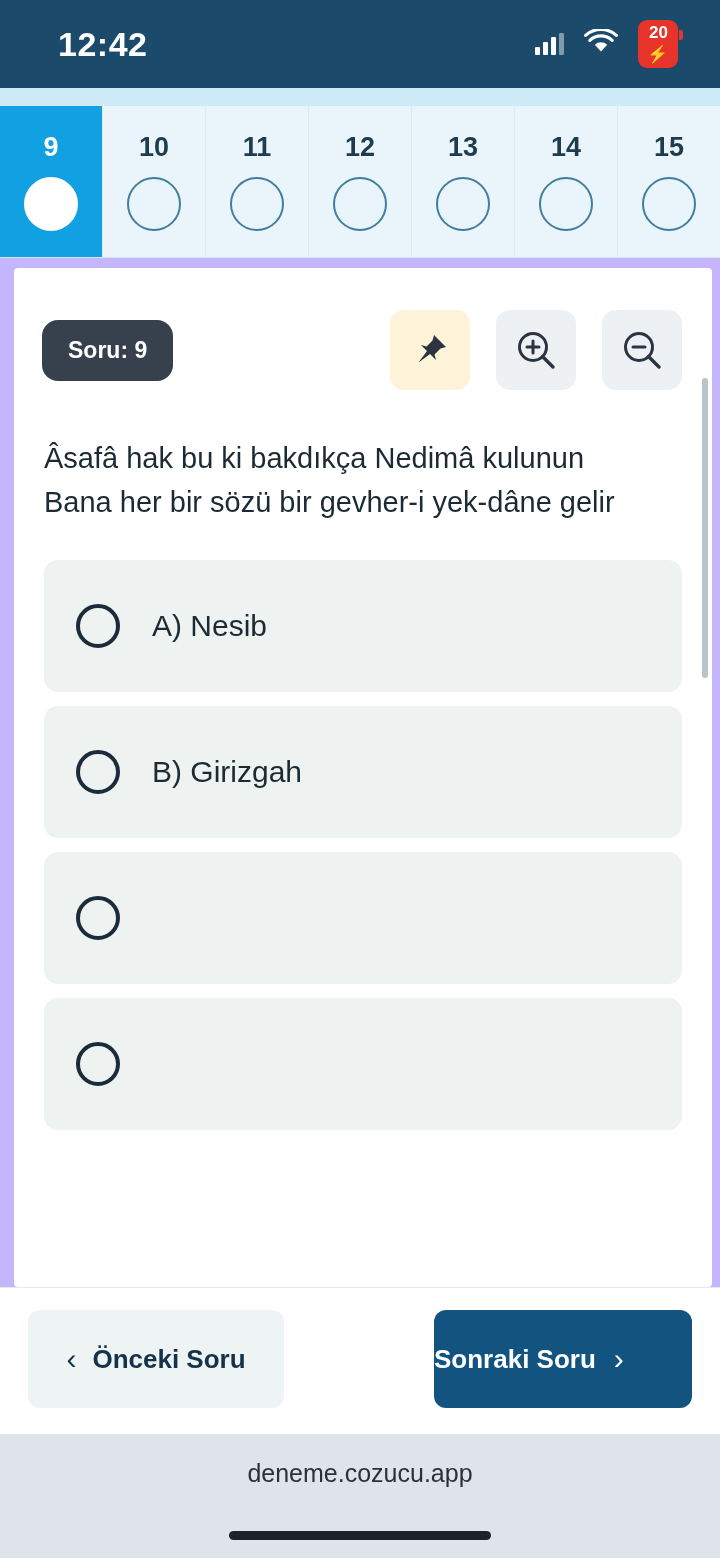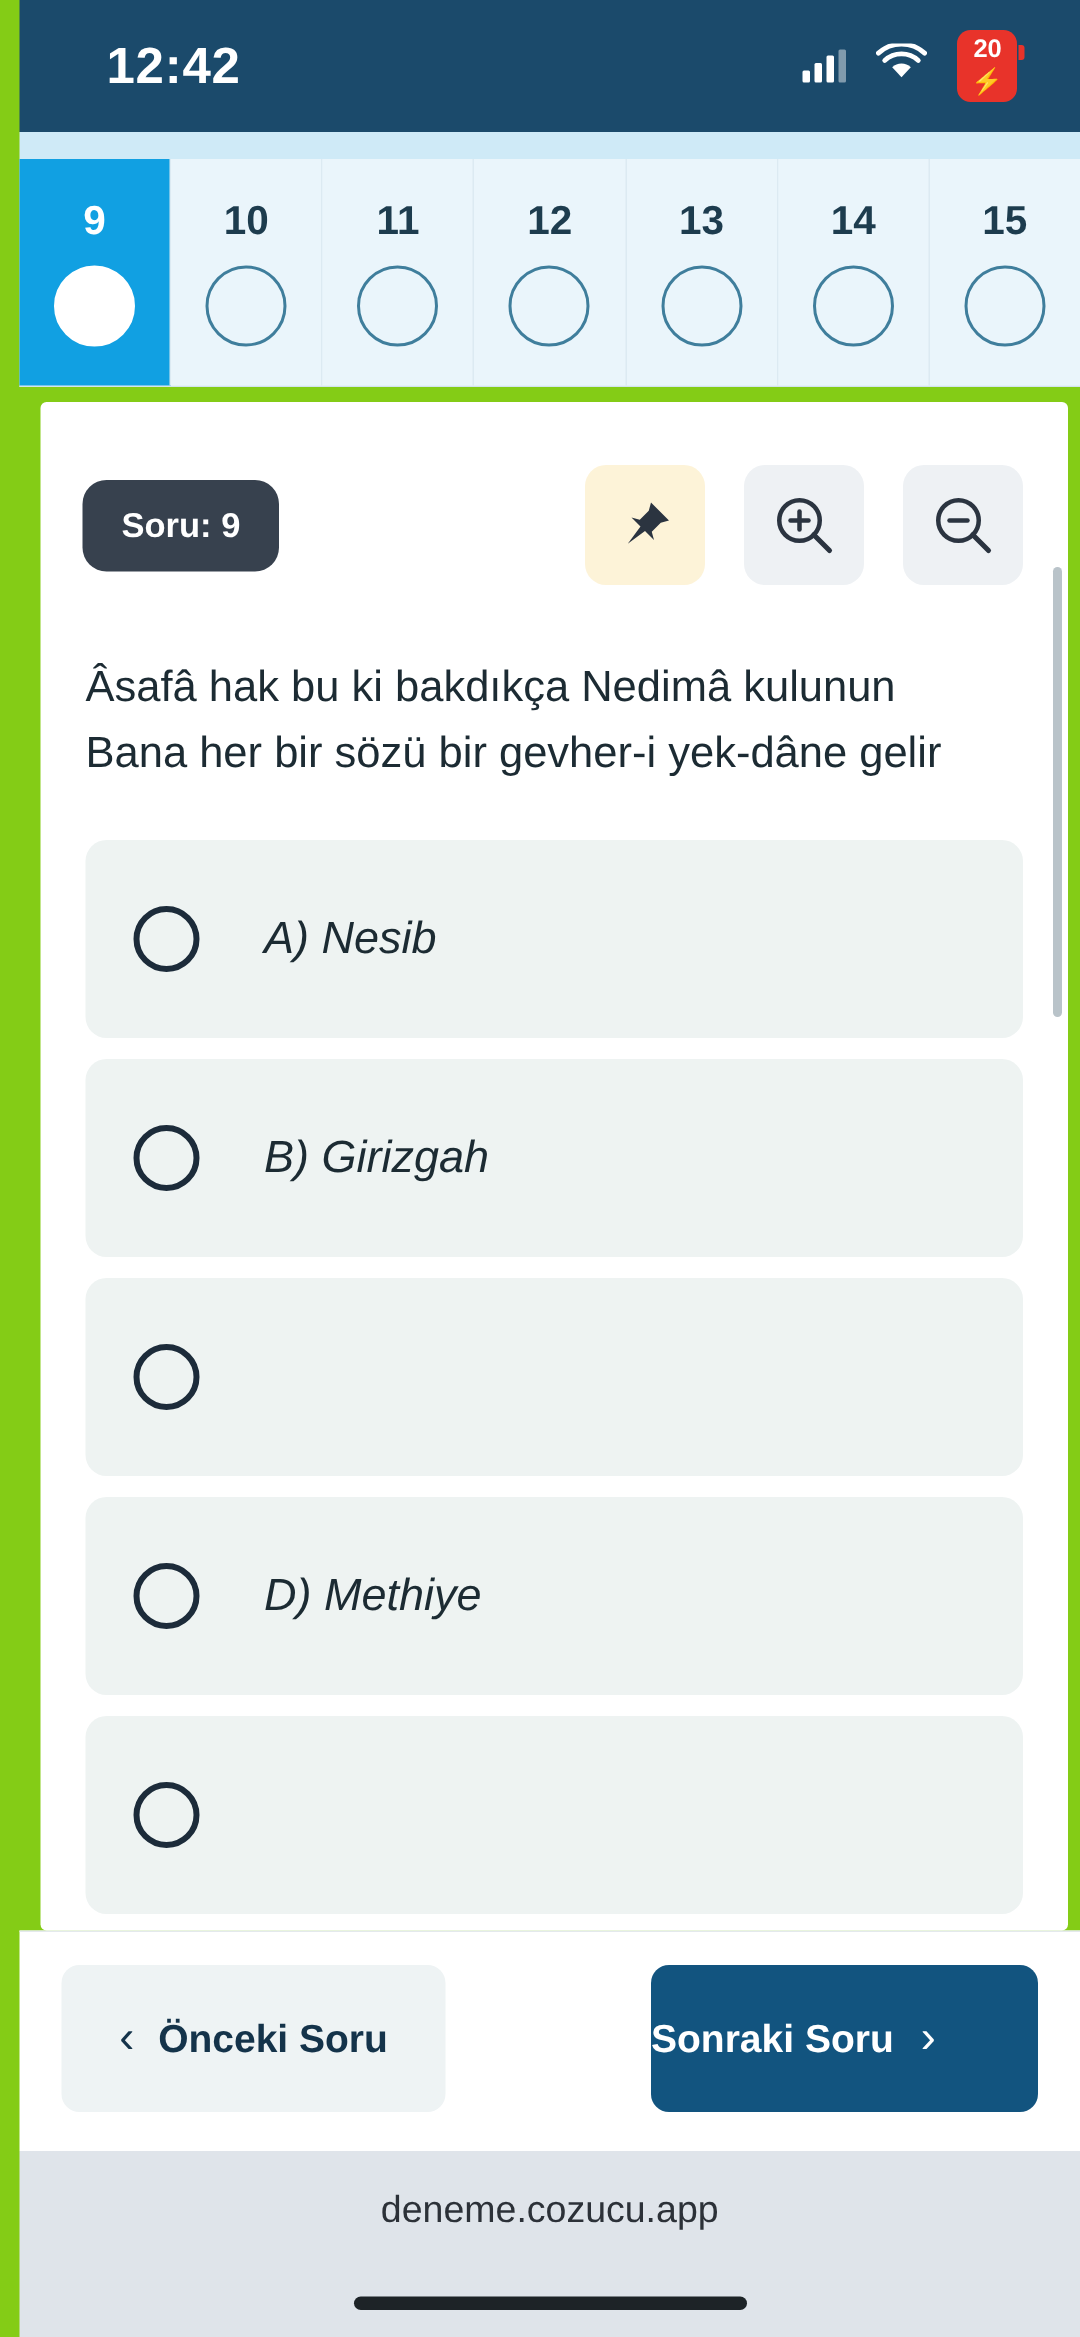--- a/index.html
+++ b/index.html
@@ -7,24 +7,23 @@
     width: 720px;
     height: 1558px;
     background: #ffffff;
     font-family: "Liberation Sans", sans-serif;
     overflow: hidden;
   }
   .phone {
     position: relative;
     width: 720px;
     height: 1558px;
-    background: #84cc16;
+    background: #c4b5fd;
     display: flex;
     flex-direction: column;
-    padding-left: 13px;
   }
 
   
   .status-bar {
     height: 88px;
     background: #1b4a6b;
     display: flex;
     align-items: center;
     justify-content: space-between;
     padding: 0 42px 0 58px;
@@ -199,22 +198,21 @@
     flex-direction: column;
     gap: 14px;
   }
   .option {
     background: #eef3f2;
     border-radius: 14px;
     height: 132px;
     display: flex;
     align-items: center;
     padding-left: 32px;
-    gap: 43px;
-    font-style: italic;
+    gap: 32px;
   }
   .radio {
     width: 44px;
     height: 44px;
     border-radius: 50%;
     border: 4px solid #1c2b3a;
     flex: 0 0 auto;
   }
   .option-label {
     font-size: 30px;
@@ -399,24 +397,20 @@
       </div>
       <div class="option">
         <span class="radio"></span>
         <span class="option-label">B)  Girizgah</span>
       </div>
       <div class="option">
         <span class="radio"></span>
       </div>
       <div class="option">
         <span class="radio"></span>
-        <span class="option-label">D)  Methiye</span>
-      </div>
-      <div class="option">
-        <span class="radio"></span>
 
       </div>
     </div>
   </div>
 
   <div class="bottom-nav">
     <div class="btn-prev">
       <span class="chev">‹</span>
       <span>Önceki Soru</span>
     </div>

